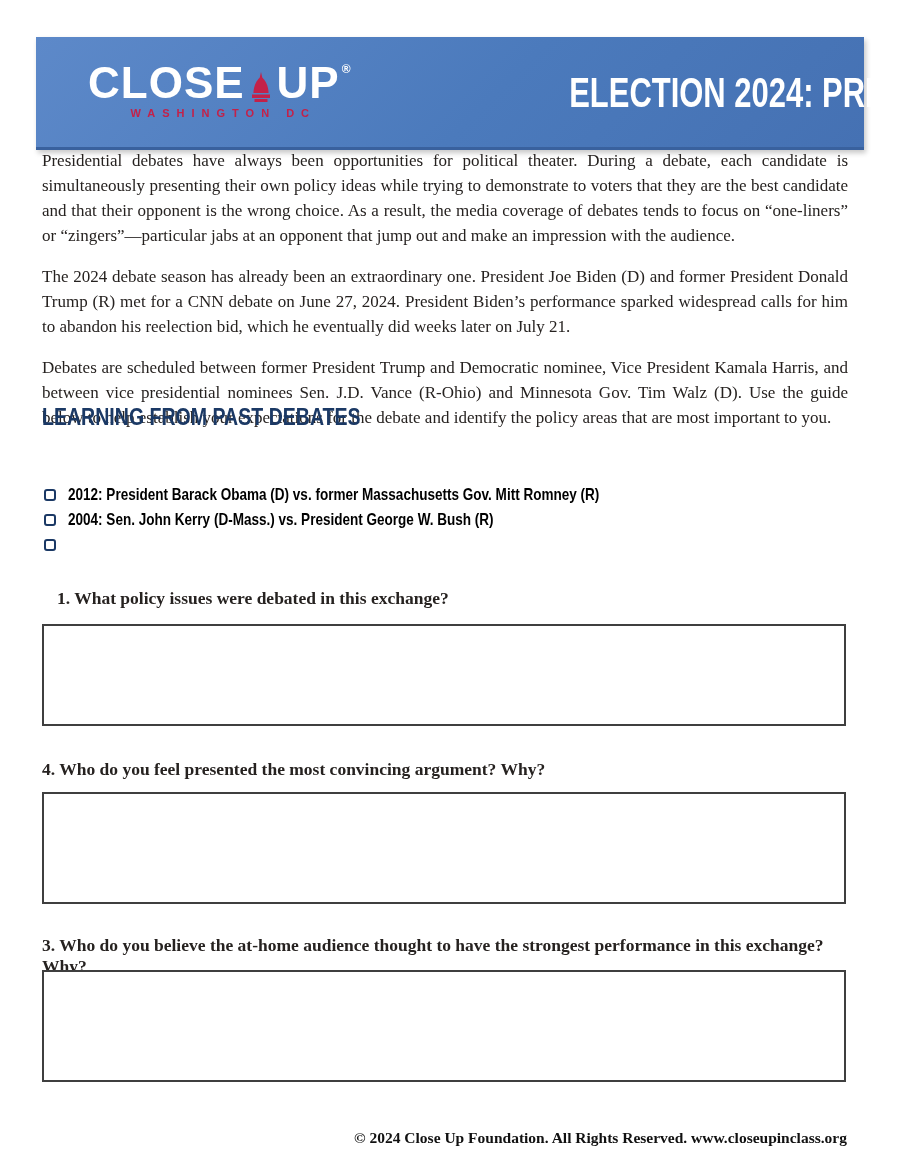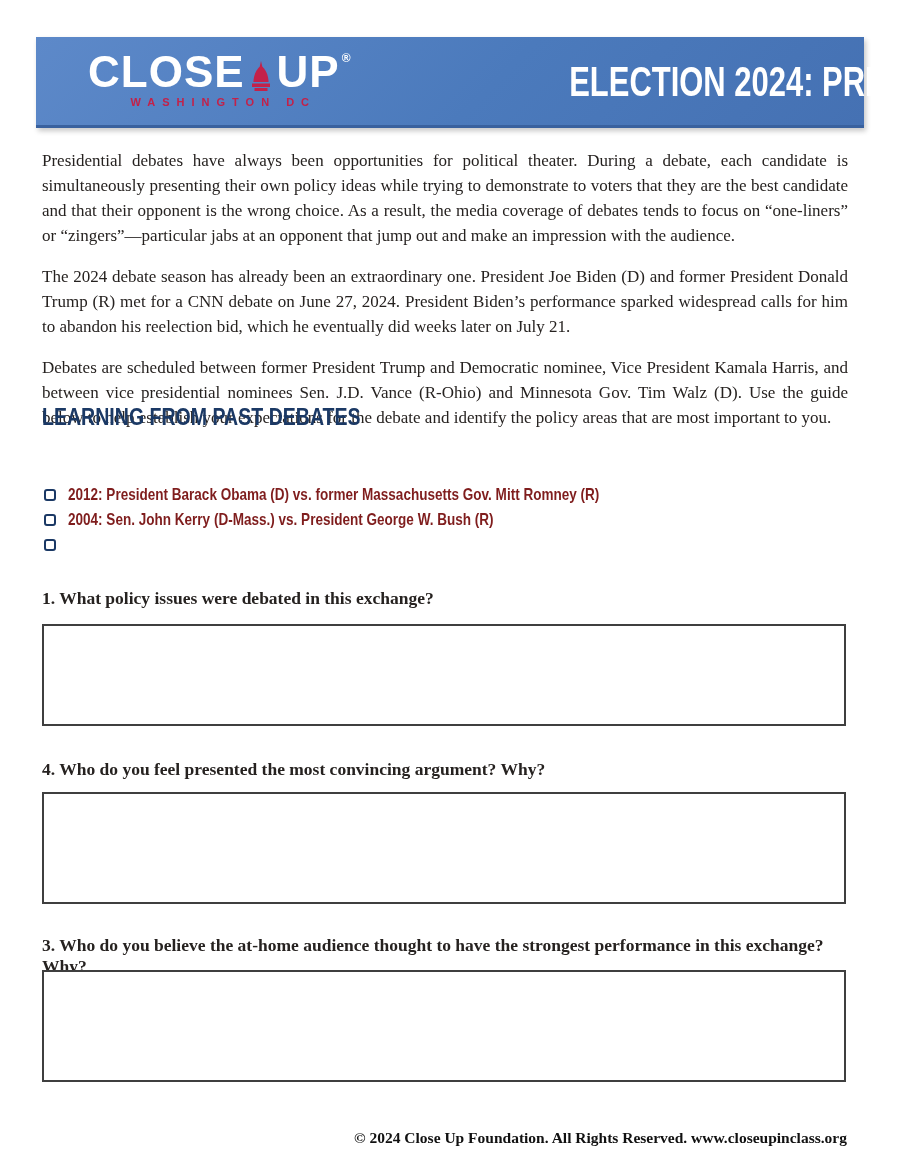--- a/index.html
+++ b/index.html
@@ -9,21 +9,21 @@
     font-family: "Liberation Serif", serif;
     color: #262220;
     overflow: hidden;
     position: relative;
   }
   .page { width: 900px; height: 1165px; position: relative; }
 
   
   .banner {
     position: absolute; left: 36px; top: 37px;
-    width: 828px; height: 91px;
+    width: 828px; height: 113px;
     background: linear-gradient(135deg, #5d89c9 0%, #4b7abc 55%, #4571b3 100%);
     border-bottom: 3px solid #39619e;
     box-shadow: 2px 3px 5px rgba(0,0,0,0.22);
     display: flex; align-items: center;
   }
   .logo {
     margin-left: 52px;
     display: flex; flex-direction: column; align-items: center;
     line-height: 1;
   }
@@ -78,38 +78,38 @@
   .clips li { display: flex; align-items: center; height: 25px; }
   .checkbox {
     width: 12px; height: 12px;
     border: 2px solid #1b3965; border-radius: 3px;
     margin-right: 12px; flex: 0 0 auto;
     display: inline-block; cursor: pointer;
   }
   .clip-link {
     font-family: "Liberation Sans", sans-serif;
     font-weight: bold; font-size: 16.5px;
-    color: #7f1d1d; text-decoration: underline;
+    color: #000000; text-decoration: underline;
     text-decoration-thickness: 1.5px; text-underline-offset: 3px;
     white-space: nowrap; cursor: pointer;
   }
   .clip-link .cond { display: inline-block; transform: scaleX(0.82); transform-origin: left center; }
 
   
   .question {
     position: absolute; left: 42px; width: 806px;
     font-size: 17.5px; font-weight: bold; color: #262220;
   }
   .answer-box {
     position: absolute; left: 42px; width: 804px;
     background: #ffffff;
     border: 2px solid #3f3f3f;
     cursor: text;
   }
-  .q1 { top: 588px; }  .box1 { top: 624px; height: 102px; }
+  .q1 { top: 588px; margin-left: 15px; }  .box1 { top: 624px; height: 102px; }
   .q2 { top: 759px; }  .box2 { top: 792px; height: 112px; }
   .q3 { top: 935px; }  .box3 { top: 970px; height: 112px; }
 
   
   .footer {
     position: absolute; right: 53px; top: 1129px;
     font-size: 15.5px; font-weight: bold; color: #111111;
     text-align: center; white-space: nowrap;
   }
 </style>

